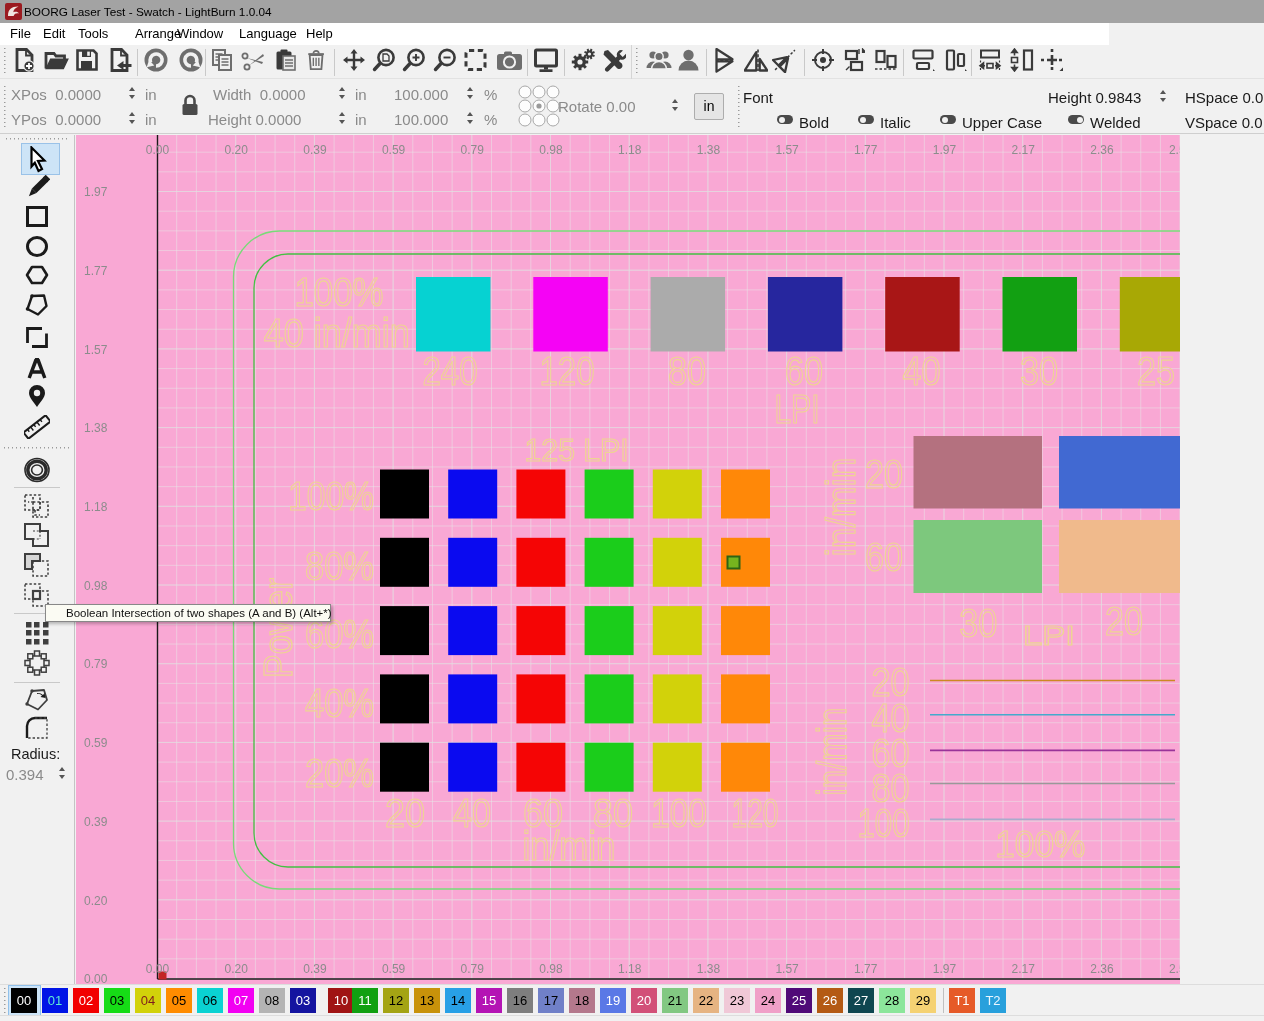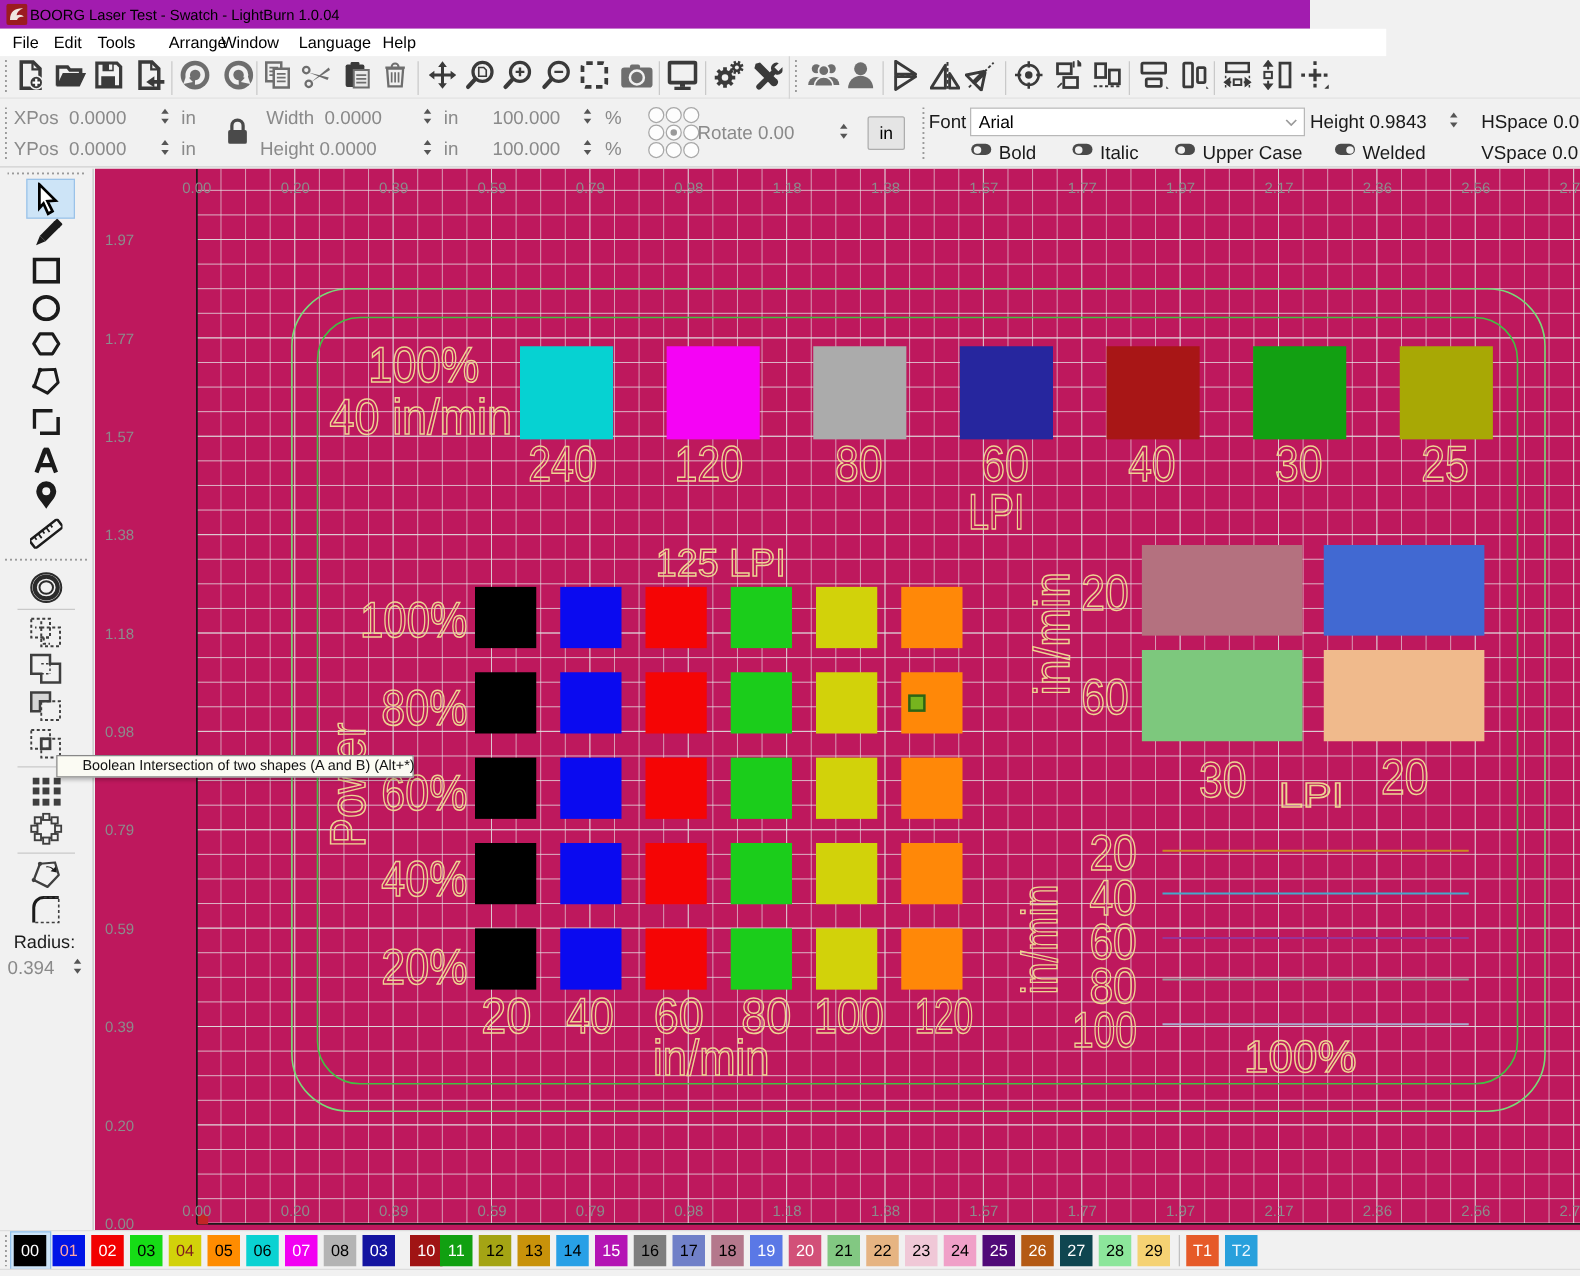--- a/index.html
+++ b/index.html
@@ -1,28 +1,28 @@
 <!DOCTYPE html>
 <html><head><meta charset="utf-8">
 <style>
 *{margin:0;padding:0;box-sizing:border-box}
 html,body{width:1264px;height:1021px;overflow:hidden}
 body{font-family:"Liberation Sans",sans-serif;position:relative;background:#f1f1f1;}
 .abs{position:absolute}
-#titlebar{position:absolute;left:0;top:0;width:1048px;height:23px;background:#a21caf}
+#titlebar{position:absolute;left:0;top:0;width:1264px;height:23px;background:#a3a3a3}
 #titlebar .t{position:absolute;left:24px;top:5px;font-size:11.8px;color:#000}
 #menubar{position:absolute;left:0;top:23px;width:1109px;height:22px;background:#ffffff}
 #menubar span{position:absolute;top:3px;font-size:13px;color:#000}
 #toolbar{position:absolute;left:0;top:45px;width:1264px;height:34px;background:#f1f1f1;border-bottom:1px solid #e2e2e2}
 #propsbar{position:absolute;left:0;top:80px;width:1264px;height:54px;background:#f1f1f1;border-bottom:1px solid #cfcfcf}
 .ptxt{position:absolute;font-size:15px;color:#8a8a8a;white-space:nowrap}
 .btxt{position:absolute;font-size:15px;color:#1a1a1a;white-space:nowrap}
 .vsep{position:absolute;width:1px;background:#c9c9c9}
 #leftpanel{position:absolute;left:0;top:135px;width:75px;height:849px;background:#f1f1f1;border-right:1px solid #c4c4c4}
-#canvas{position:absolute;left:76px;top:135px;width:1188px;height:849px;background:#be185d;overflow:hidden}
+#canvas{position:absolute;left:76px;top:135px;width:1104px;height:849px;background:#f9a8d4;overflow:hidden}
 #palette{position:absolute;left:0;top:984px;width:1264px;height:37px;background:#f1f1f1;border-top:1px solid #dddddd}
 .pal{position:absolute;top:3px;width:26px;height:25px;font-size:13px;text-align:center;line-height:25px}
 .spin{position:absolute;width:9px;height:16px}
 .spin:before{content:"";position:absolute;left:1px;top:2px;border-left:3.5px solid transparent;border-right:3.5px solid transparent;border-bottom:4px solid #555}
 .spin:after{content:"";position:absolute;left:1px;bottom:2px;border-left:3.5px solid transparent;border-right:3.5px solid transparent;border-top:4px solid #555}
 .tog{position:absolute;width:16px;height:9px;background:#4a4a4a;border-radius:4.5px}
 .tog:before{content:"";position:absolute;left:1.5px;top:1.5px;width:6px;height:6px;border-radius:3px;background:#f1f1f1}
 .tog.on:before{left:auto;right:1.5px}
 #tooltip{position:absolute;left:45px;top:604px;width:286px;height:18px;background:#fbfbf3;border:1px solid #888888;box-shadow:2px 2px 3px rgba(0,0,0,0.25);font-size:11.5px;color:#111;line-height:16px;padding-left:20px;white-space:nowrap;z-index:50}
 </style></head><body>
@@ -311,23 +311,20 @@
       <circle cx="525" cy="40" r="6" fill="#fdfdfd" stroke="#a8a8a8"></circle>
       <circle cx="539" cy="40" r="6" fill="#fdfdfd" stroke="#a8a8a8"></circle>
       <circle cx="553" cy="40" r="6" fill="#fdfdfd" stroke="#a8a8a8"></circle>
       <circle cx="539" cy="26" r="2.6" fill="#9a9a9a"></circle>
     </svg>
     <span class="ptxt" style="left:558px;top:18px">Rotate 0.00</span>
     <div class="spin" style="left:671px;top:17px"></div>
     <div class="abs" style="left:694px;top:13px;width:30px;height:27px;background:#e5e5e5;border:1px solid #adadad;border-radius:2px;text-align:center;font-size:14px;line-height:25px;color:#000">in</div>
     <div class="abs" style="left:737px;top:6px;width:3px;height:42px;background-image:repeating-linear-gradient(#9a9a9a 0 1.5px,transparent 1.5px 4px);background-size:1.5px 100%;background-repeat:no-repeat;background-position:1px 0"></div>
     <span class="btxt" style="left:743px;top:9px">Font</span>
-    <div class="abs" style="left:776px;top:6px;width:268px;height:23px;background:#fff;border:1px solid #b8b8b8;font-size:14px;color:#000;line-height:21px;padding-left:6px">Arial<svg style="position:absolute;right:5px;top:8px" width="10" height="6" viewBox="0 0 10 6">
-        <path d="M1 1 L5 5 L9 1" fill="none" stroke="#9a9a9a" stroke-width="1.4"></path>
-      </svg></div>
     <span class="btxt" style="left:1048px;top:9px">Height 0.9843</span>
     <div class="spin" style="left:1159px;top:8px"></div>
     <span class="btxt" style="left:1185px;top:9px">HSpace 0.0</span>
     <span class="btxt" style="left:1185px;top:34px">VSpace 0.0</span>
     <div class="tog" style="left:777px;top:35px"></div>
     <span class="btxt" style="left:799px;top:34px">Bold</span>
     <div class="tog" style="left:858px;top:35px"></div>
     <span class="btxt" style="left:880px;top:34px">Italic</span>
     <div class="tog" style="left:940px;top:35px"></div>
     <span class="btxt" style="left:962px;top:34px">Upper Case</span>
@@ -580,21 +577,21 @@
       <text x="833.5" y="667.0" font-size="40" fill="none" stroke="#eed492" stroke-width="1.2" text-anchor="end" textLength="38" lengthAdjust="spacingAndGlyphs">80</text>
       <text x="833.5" y="702.4" font-size="40" fill="none" stroke="#eed492" stroke-width="1.2" text-anchor="end" textLength="52" lengthAdjust="spacingAndGlyphs">100</text>
       <text x="770.0" y="616.6" font-size="40" fill="none" stroke="#eed492" stroke-width="1.2" text-anchor="middle" textLength="88" lengthAdjust="spacingAndGlyphs" transform="rotate(-90 770.0 616.6)">in/min</text>
       <text x="919.3" y="722.3" font-size="36" fill="none" stroke="#eed492" stroke-width="1.2" text-anchor="start" textLength="90" lengthAdjust="spacingAndGlyphs">100%</text>
     </svg>
   </div>
 <div id="palette">
     <div class="abs" style="left:3px;top:3px;width:3px;height:25px;background-image:repeating-linear-gradient(#9a9a9a 0 1.5px,transparent 1.5px 4px);background-size:1.5px 100%;background-repeat:no-repeat;background-position:1px 0"></div>
     <div class="abs" style="left:8px;top:0px;width:33px;height:31px;background:#cde4f7;border:1px solid #90c0ea"></div>
     <div class="pal" style="left:11px;background:#000000;color:#fff">00</div>
-    <div class="pal" style="left:42px;background:#0014e6;color:#fca5a5">01</div>
+    <div class="pal" style="left:42px;background:#0014e6;color:#5eead4">01</div>
     <div class="pal" style="left:73px;background:#f20000;color:#fff">02</div>
     <div class="pal" style="left:104px;background:#16dc16;color:#000">03</div>
     <div class="pal" style="left:135px;background:#d2d20a;color:#7f1d1d">04</div>
     <div class="pal" style="left:166px;background:#ff8c00;color:#000">05</div>
     <div class="pal" style="left:197px;background:#0ad2d2;color:#000">06</div>
     <div class="pal" style="left:228px;background:#f200f2;color:#fff">07</div>
     <div class="pal" style="left:259px;background:#b4b4b4;color:#000">08</div>
     <div class="pal" style="left:290px;background:#1414a0;color:#fff">03</div>
     <div class="pal" style="left:328px;background:#a01414;color:#fff">10</div>
     <div class="pal" style="left:352px;background:#11a011;color:#fff">11</div>

